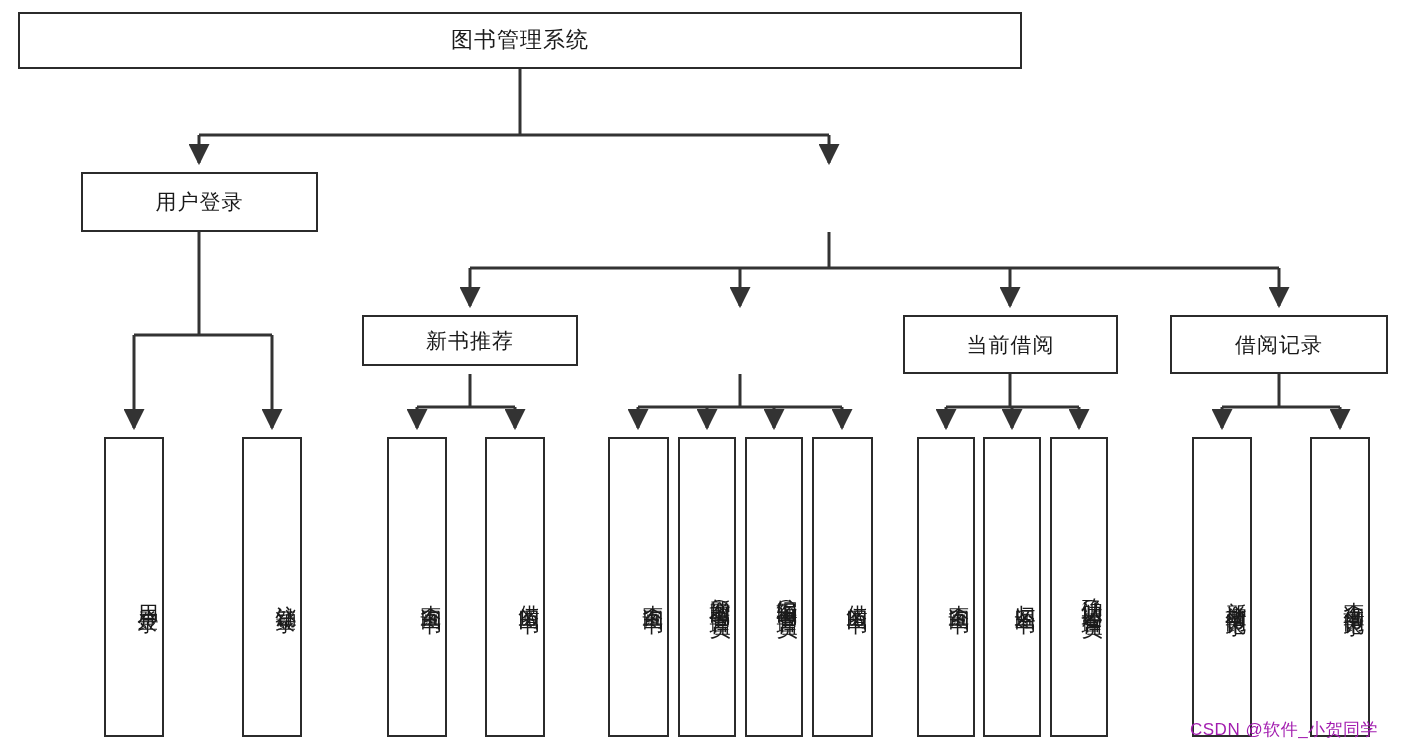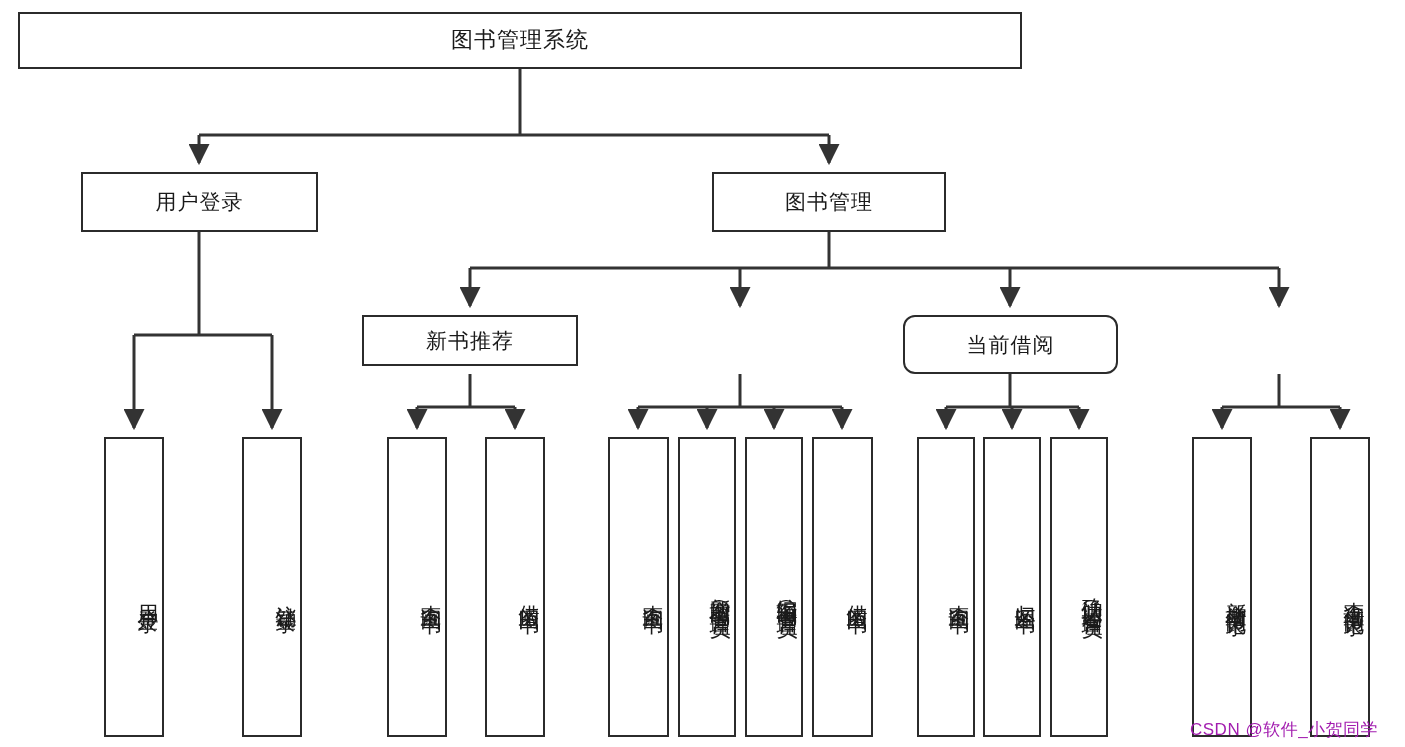--- a/index.html
+++ b/index.html
@@ -116,24 +116,24 @@
       <path d="M 1279 374 L 1279 407"></path>
       <path d="M 1222 407 L 1340 407"></path>
       <path d="M 1222 407 L 1222 428" marker-end="url(#arrow)"></path>
       <path d="M 1340 407 L 1340 428" marker-end="url(#arrow)"></path>
     </g>
   </svg>
 
   <div class="node node-h node-root" id="n-root" style="left: 18px; top: 12px; width: 1004px; height: 57px;">图书管理系统</div>
 
   <div class="node node-h" id="n-l1-0" style="left: 81px; top: 172px; width: 237px; height: 60px;">用户登录</div>
-  <div class="node node-h" id="n-l1-1" style="left: 712px; top: 172px; width: 234px; height: 60px;">图书管理</div>
 
   <div class="node node-h" id="n-l2-0" style="left: 362px; top: 315px; width: 216px; height: 51px;">新书推荐</div>
-  <div class="node node-h" id="n-l2-2" style="left: 903px; top: 315px; width: 215px; height: 59px; border-radius: 12px;">当前借阅</div>
+  <div class="node node-h" id="n-l2-2" style="left: 903px; top: 315px; width: 215px; height: 59px;">当前借阅</div>
+  <div class="node node-h" id="n-l2-3" style="left: 1170px; top: 315px; width: 218px; height: 59px;">借阅记录</div>
 
   <div class="node node-v" style="left: 104px; top: 437px; width: 60px; height: 300px;">用户登录</div>
   <div class="node node-v" style="left: 242px; top: 437px; width: 60px; height: 300px;">注销登录</div>
   <div class="node node-v" style="left: 387px; top: 437px; width: 60px; height: 300px;">查询图书</div>
   <div class="node node-v" style="left: 485px; top: 437px; width: 60px; height: 300px;">借阅图书</div>
   <div class="node node-v" style="left: 608px; top: 437px; width: 61px; height: 300px;">查询图书</div>
   <div class="node node-v" style="left: 678px; top: 437px; width: 58px; height: 300px;">新增图书（管理员）</div>
   <div class="node node-v" style="left: 745px; top: 437px; width: 58px; height: 300px;">编辑图书（管理员）</div>
   <div class="node node-v" style="left: 812px; top: 437px; width: 61px; height: 300px;">借阅图书</div>
   <div class="node node-v" style="left: 917px; top: 437px; width: 58px; height: 300px;">查询图书</div>

